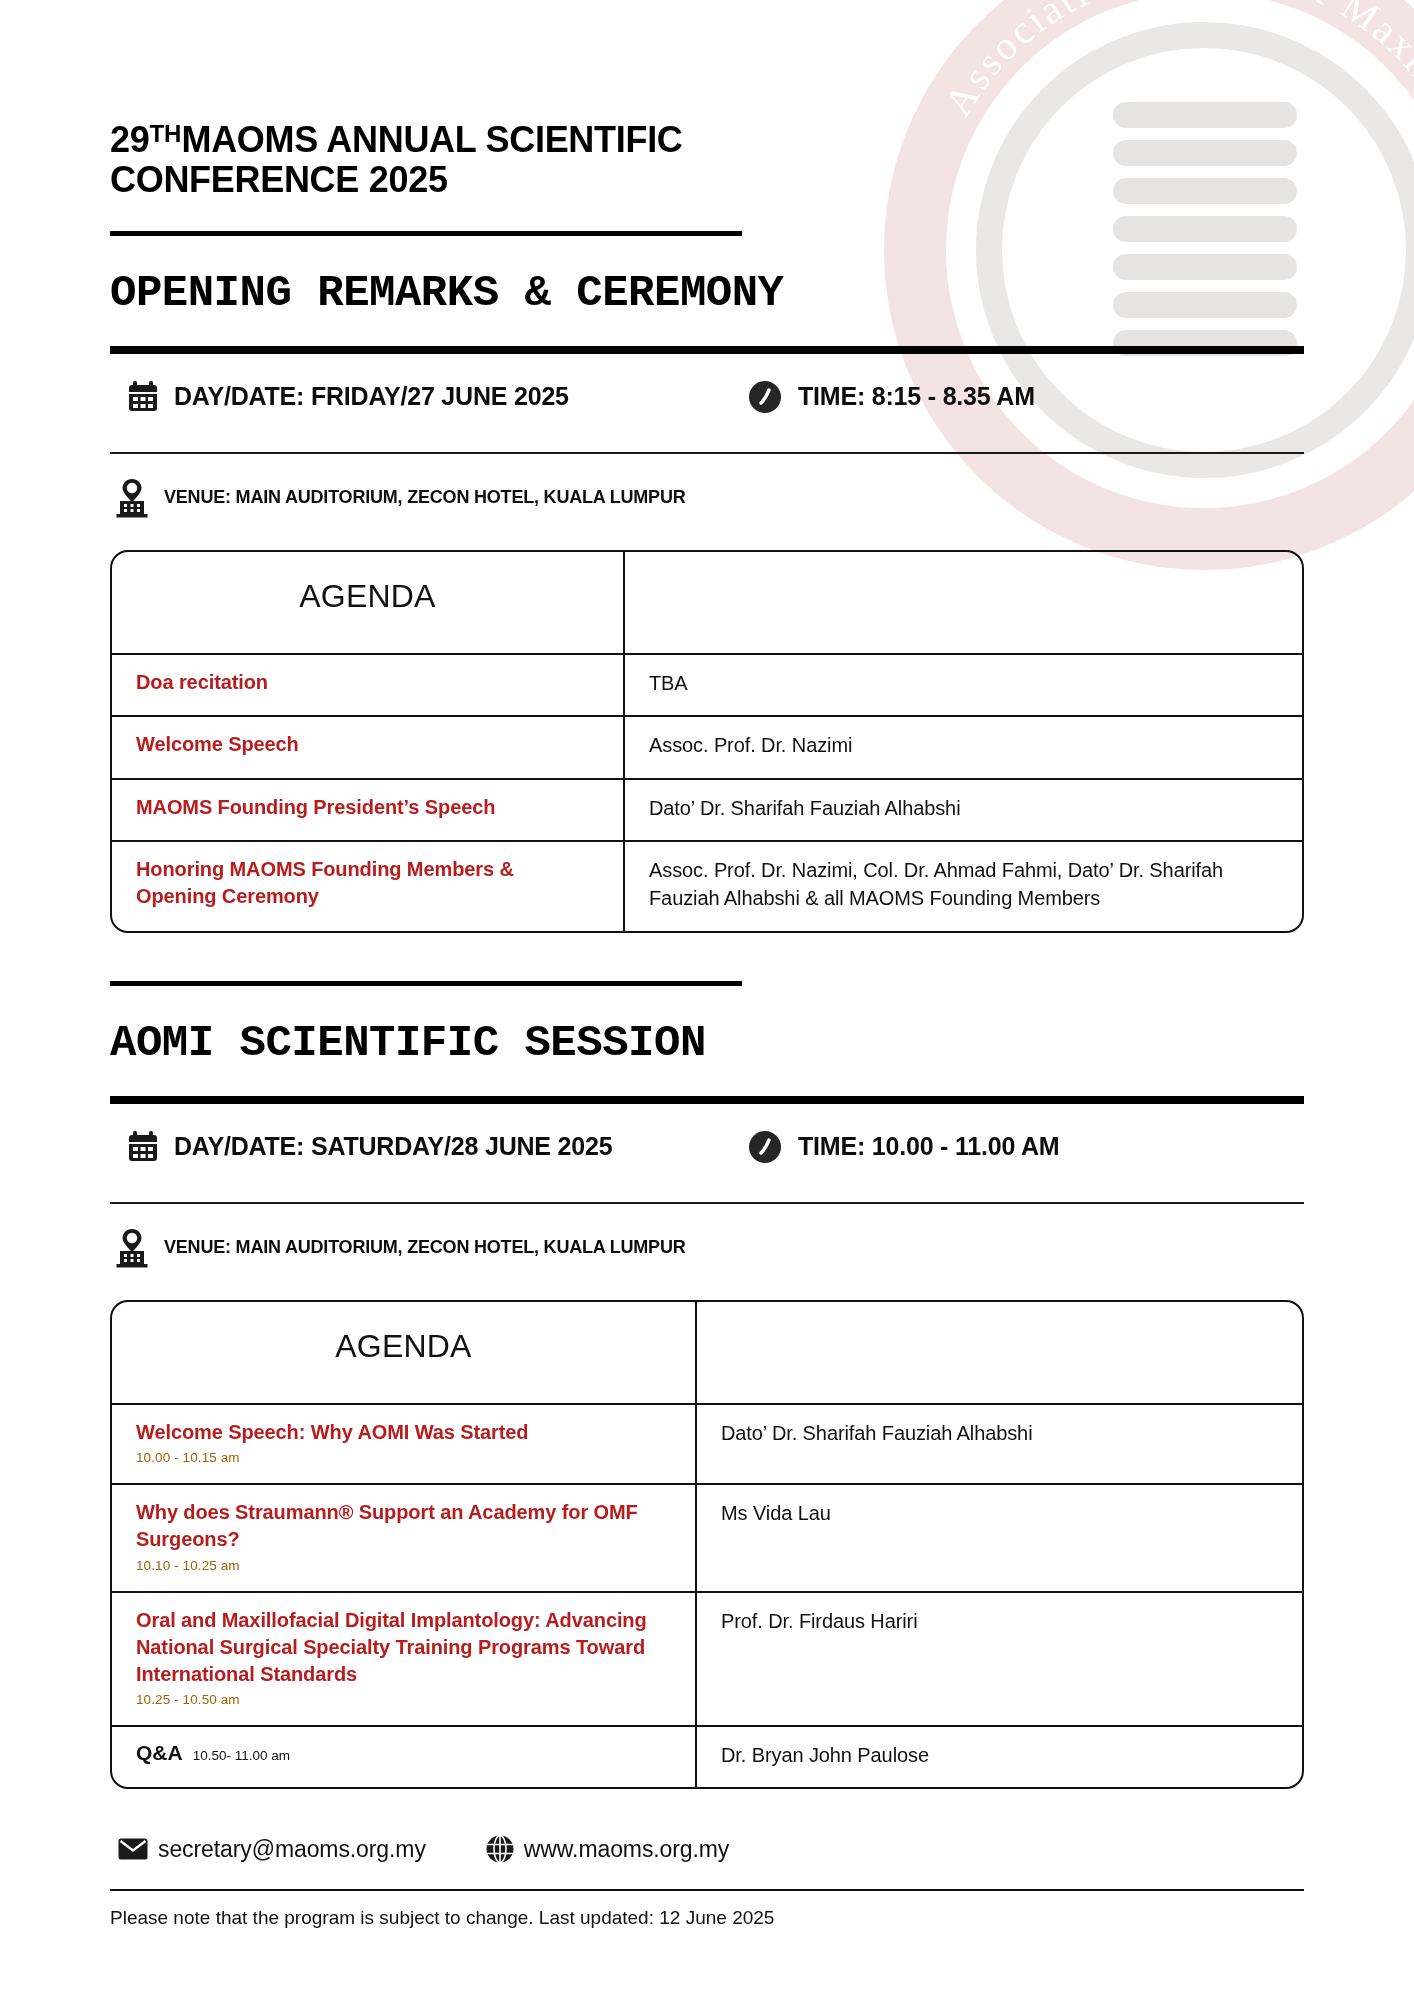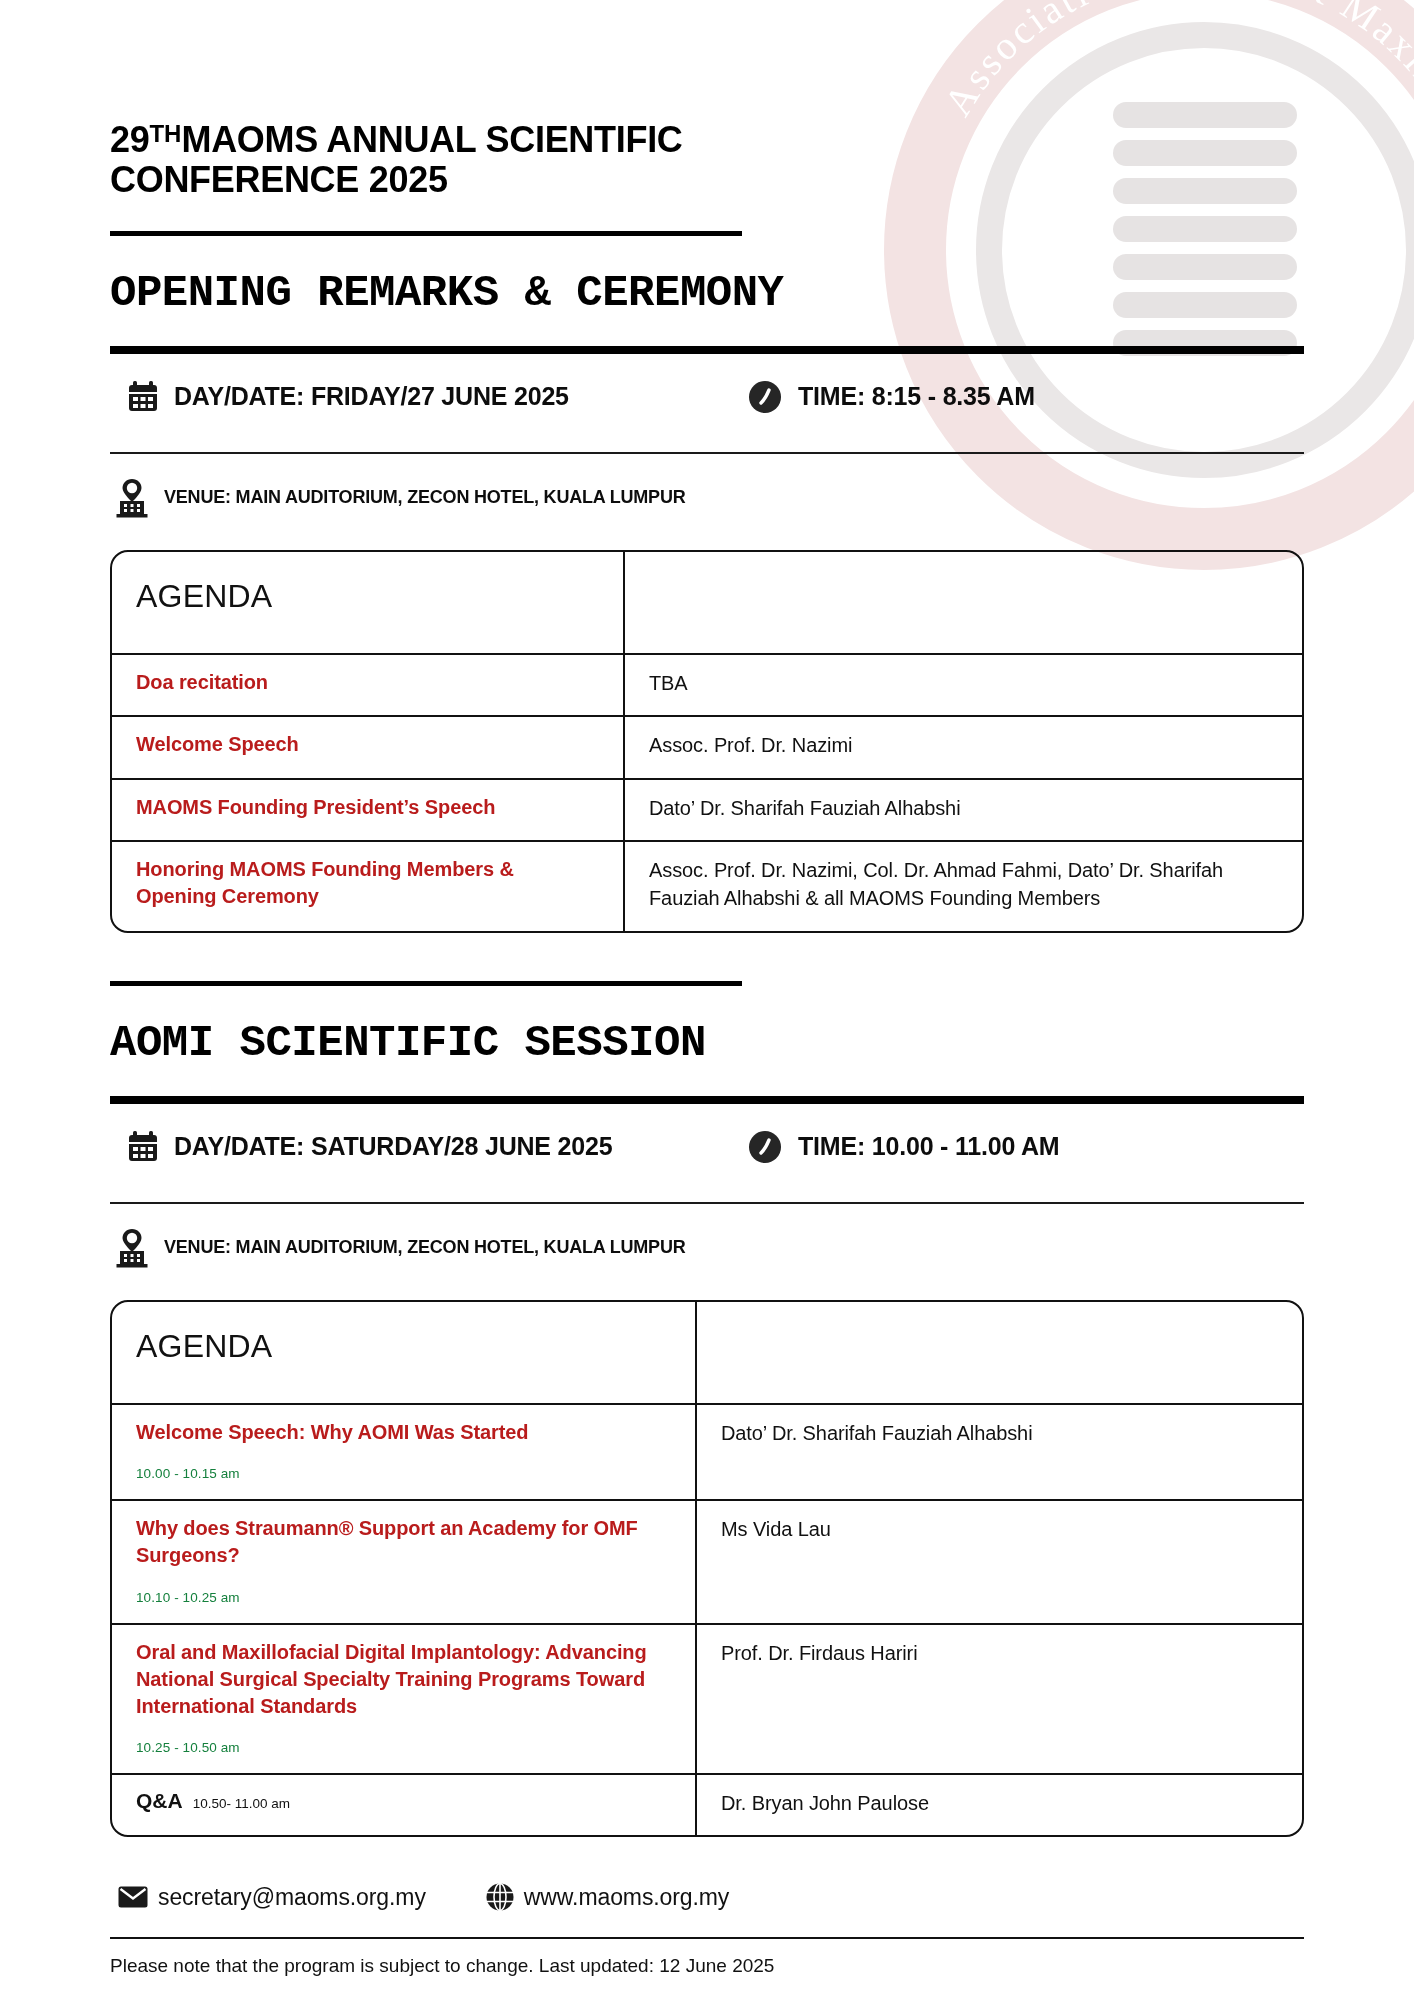--- a/index.html
+++ b/index.html
@@ -189,42 +189,43 @@
     padding: 14px 24px 18px 24px;
   }
   table.agenda tr td:last-child { border-right: none; }
   table.agenda tr:last-child td { border-bottom: none; }
   .hdr-cell {
     font-size: 32px;
     font-weight: 400;
     letter-spacing: 0.2px;
     padding-top: 26px !important;
     padding-bottom: 38px !important;
+    text-align: center;
   }
   .agenda-label {
     font-size: 20px;
     font-weight: 700;
     line-height: 1.36;
     letter-spacing: -0.1px;
     color: #b91c1c;
   }
   .agenda-value {
     font-size: 20px;
     font-weight: 400;
     line-height: 1.42;
     letter-spacing: -0.1px;
     color: #111;
   }
   .agenda-time {
     display: block;
     font-size: 13.5px;
     font-weight: 400;
     letter-spacing: 0.1px;
-    margin-top: 20px;
-    color: #15803d;
+    margin-top: 4px;
+    color: #a16207;
   }
   .qa-line {
     display: flex;
     align-items: baseline;
     gap: 10px;
   }
   .qa-label { font-size: 21px; font-weight: 700; }
   .qa-time { font-size: 13.5px; font-weight: 400; }
   .t1 td.c1 { width: 512px; }
   .t2 td.c1 { width: 584px; }

